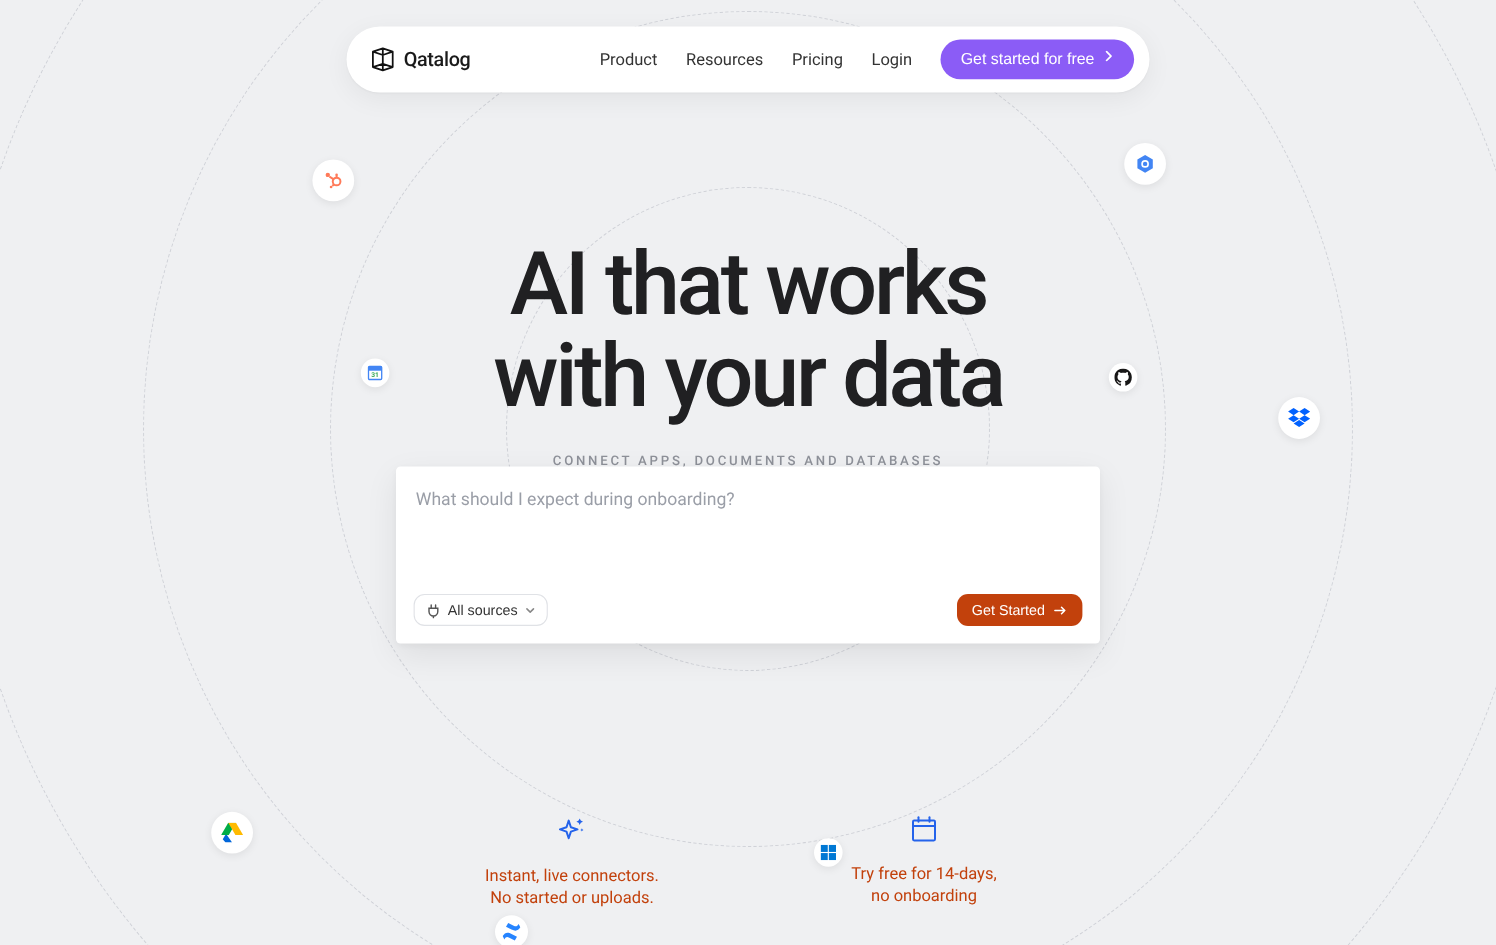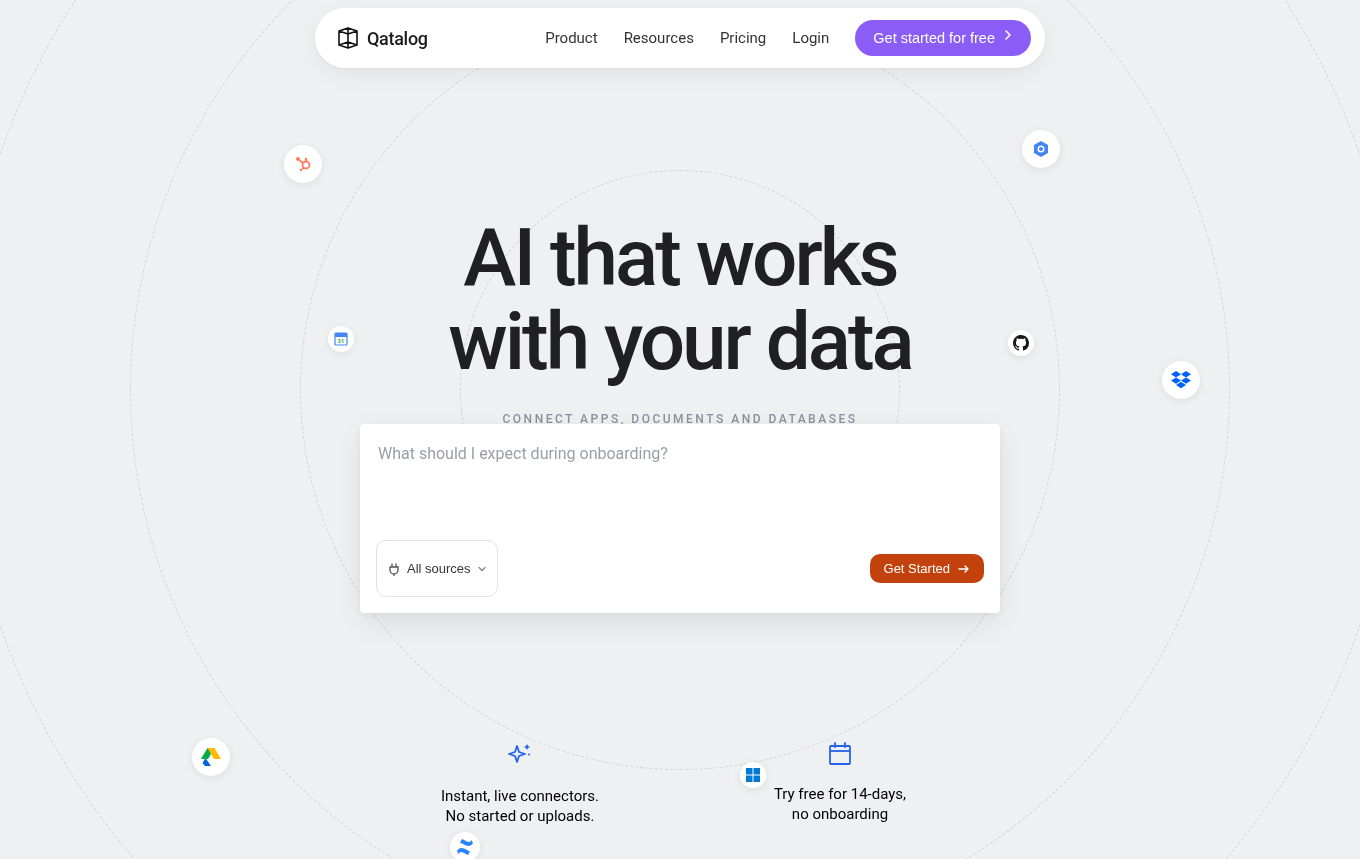--- a/index.html
+++ b/index.html
@@ -19,21 +19,21 @@
   border-radius: 50%;
   left: 50%;
   top: 50%;
   transform: translate(-50%, -50%);
   pointer-events: none;
 }
 
 
 .navbar {
   position: absolute;
-  top: 8px;
+  top: 24px;
   left: 50%;
   transform: translateX(-50%);
   width: 730px;
   height: 60px;
   background: #fff;
   border-radius: 999px;
   display: flex;
   align-items: center;
   padding: 0 14px 0 20px;
   box-shadow: 0 6px 24px rgba(0,0,0,0.06), 0 1px 2px rgba(0,0,0,0.04);
@@ -110,21 +110,21 @@
 .input-footer {
   display: flex;
   justify-content: space-between;
   align-items: center;
   margin-top: 6px;
 }
 .sources-btn {
   background: #fff;
   border: 1px solid #e0e2e6;
   border-radius: 10px;
-  padding: 20px 10px;
+  padding: 6px 10px;
   font-size: 13px;
   display: flex;
   align-items: center;
   gap: 6px;
   cursor: pointer;
   color: #333;
 }
 .get-started-btn {
   background: #c2410c;
   color: #fff;
@@ -142,21 +142,21 @@
 .features {
   position: absolute;
   top: 740px;
   left: 50%;
   transform: translateX(-50%);
   display: flex;
   gap: 120px;
 }
 .feature { text-align: center; width: 200px; }
 .feature-icon { margin-bottom: 16px; display: flex; justify-content: center; }
-.feature-text { font-size: 15px; color: #000000; line-height: 1.35; }
+.feature-text { font-size: 15px; color: #c2410c; line-height: 1.35; }
 
 
 .float-icon {
   position: absolute;
   width: 38px;
   height: 38px;
   background: #fff;
   border-radius: 50%;
   display: flex;
   align-items: center;

